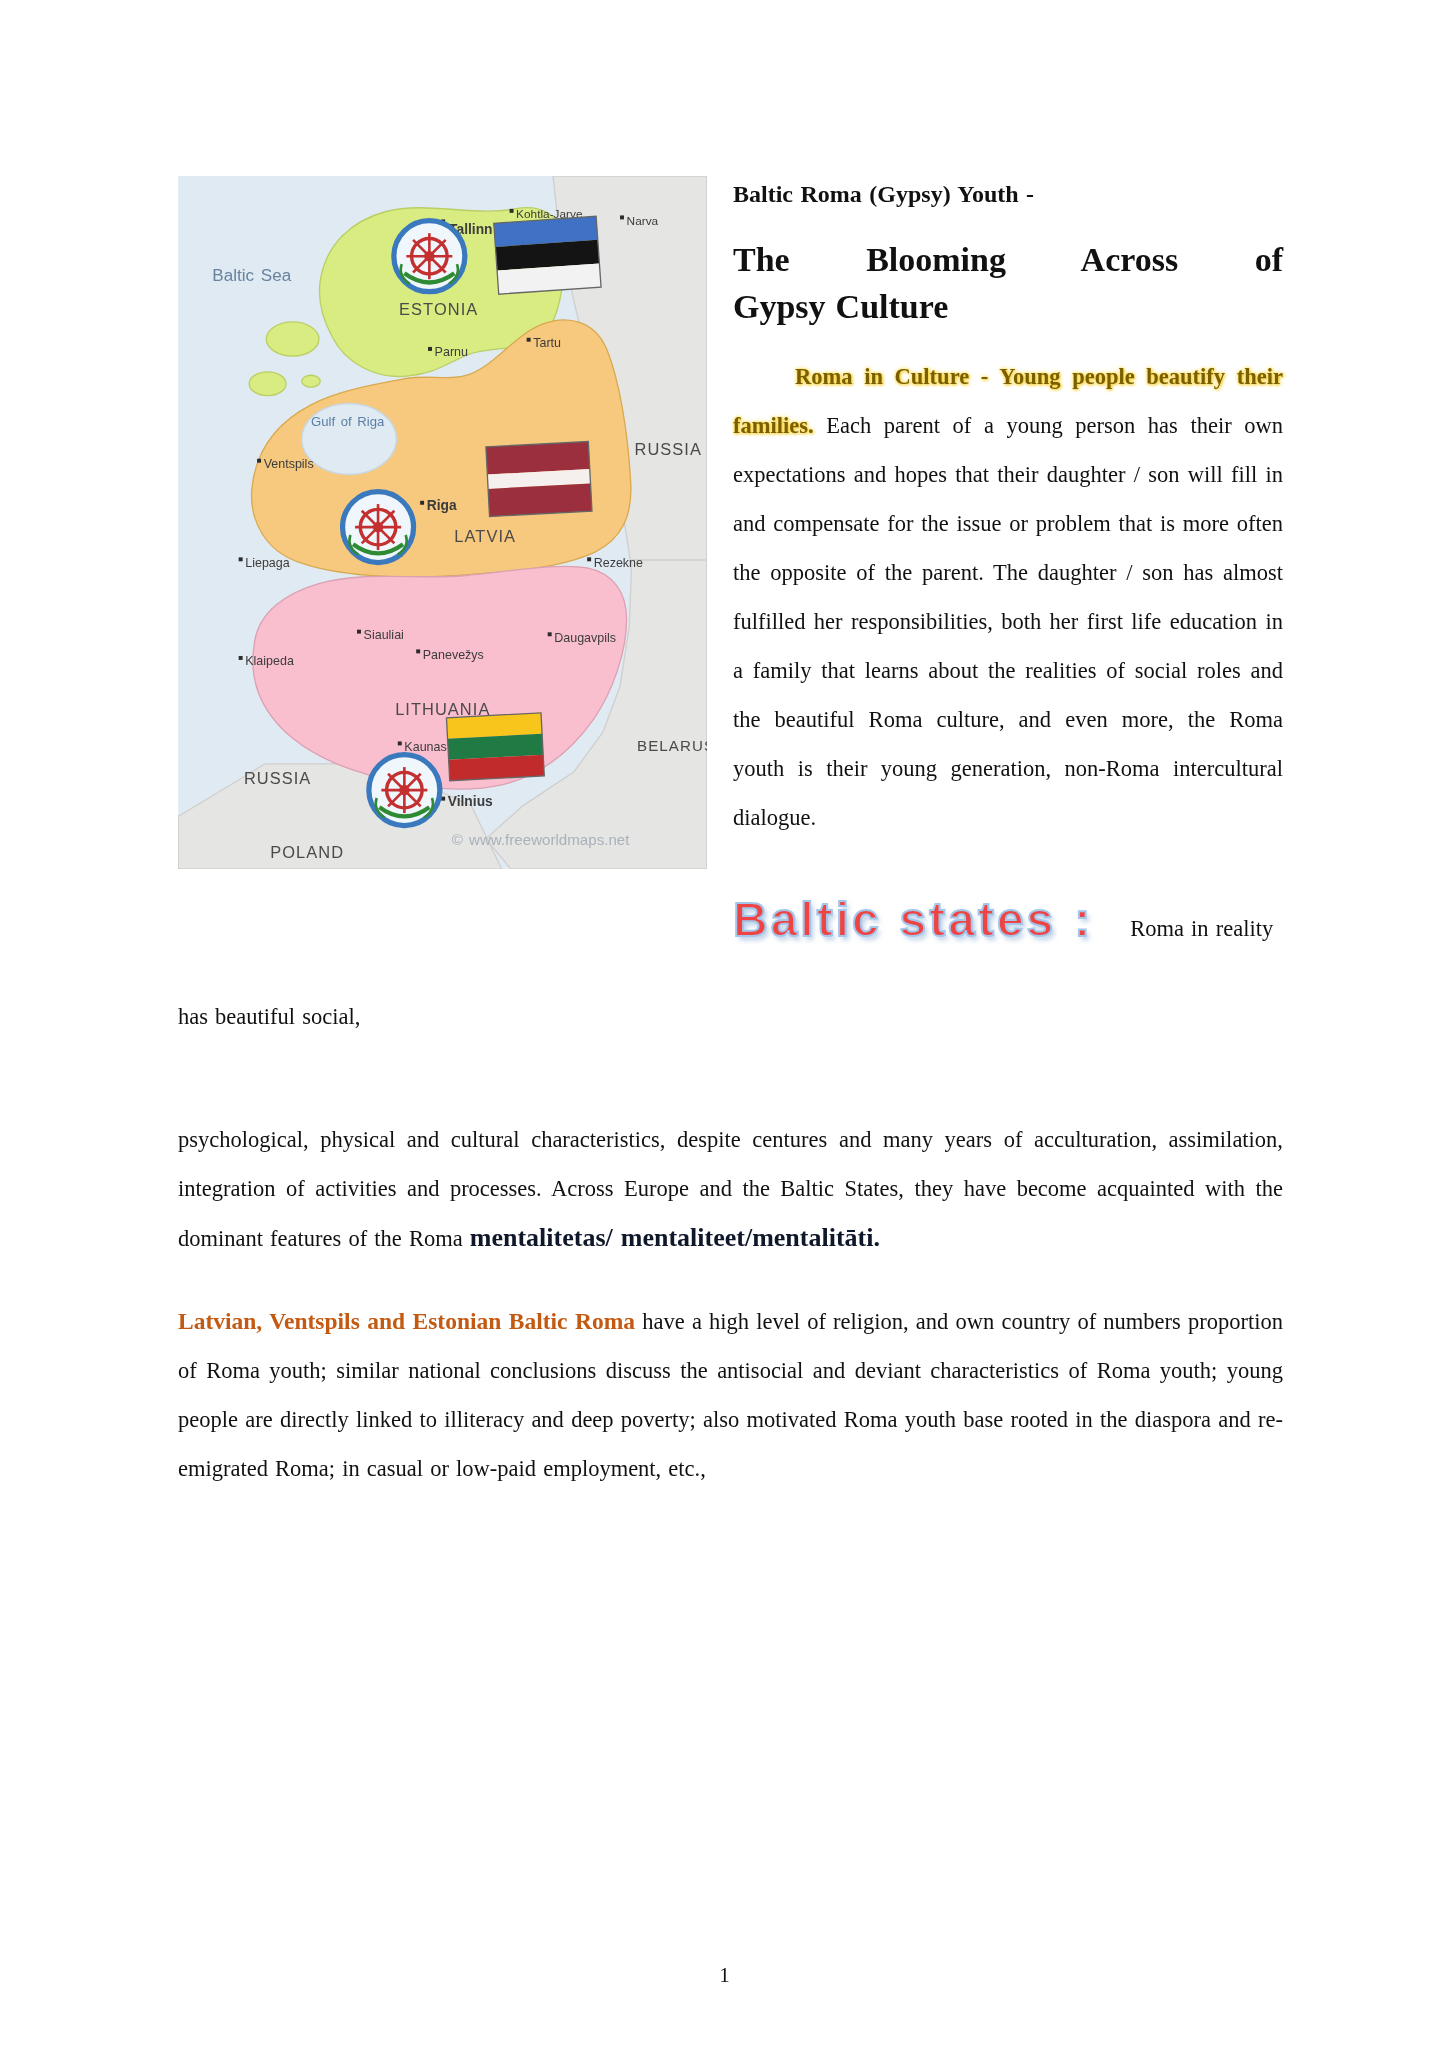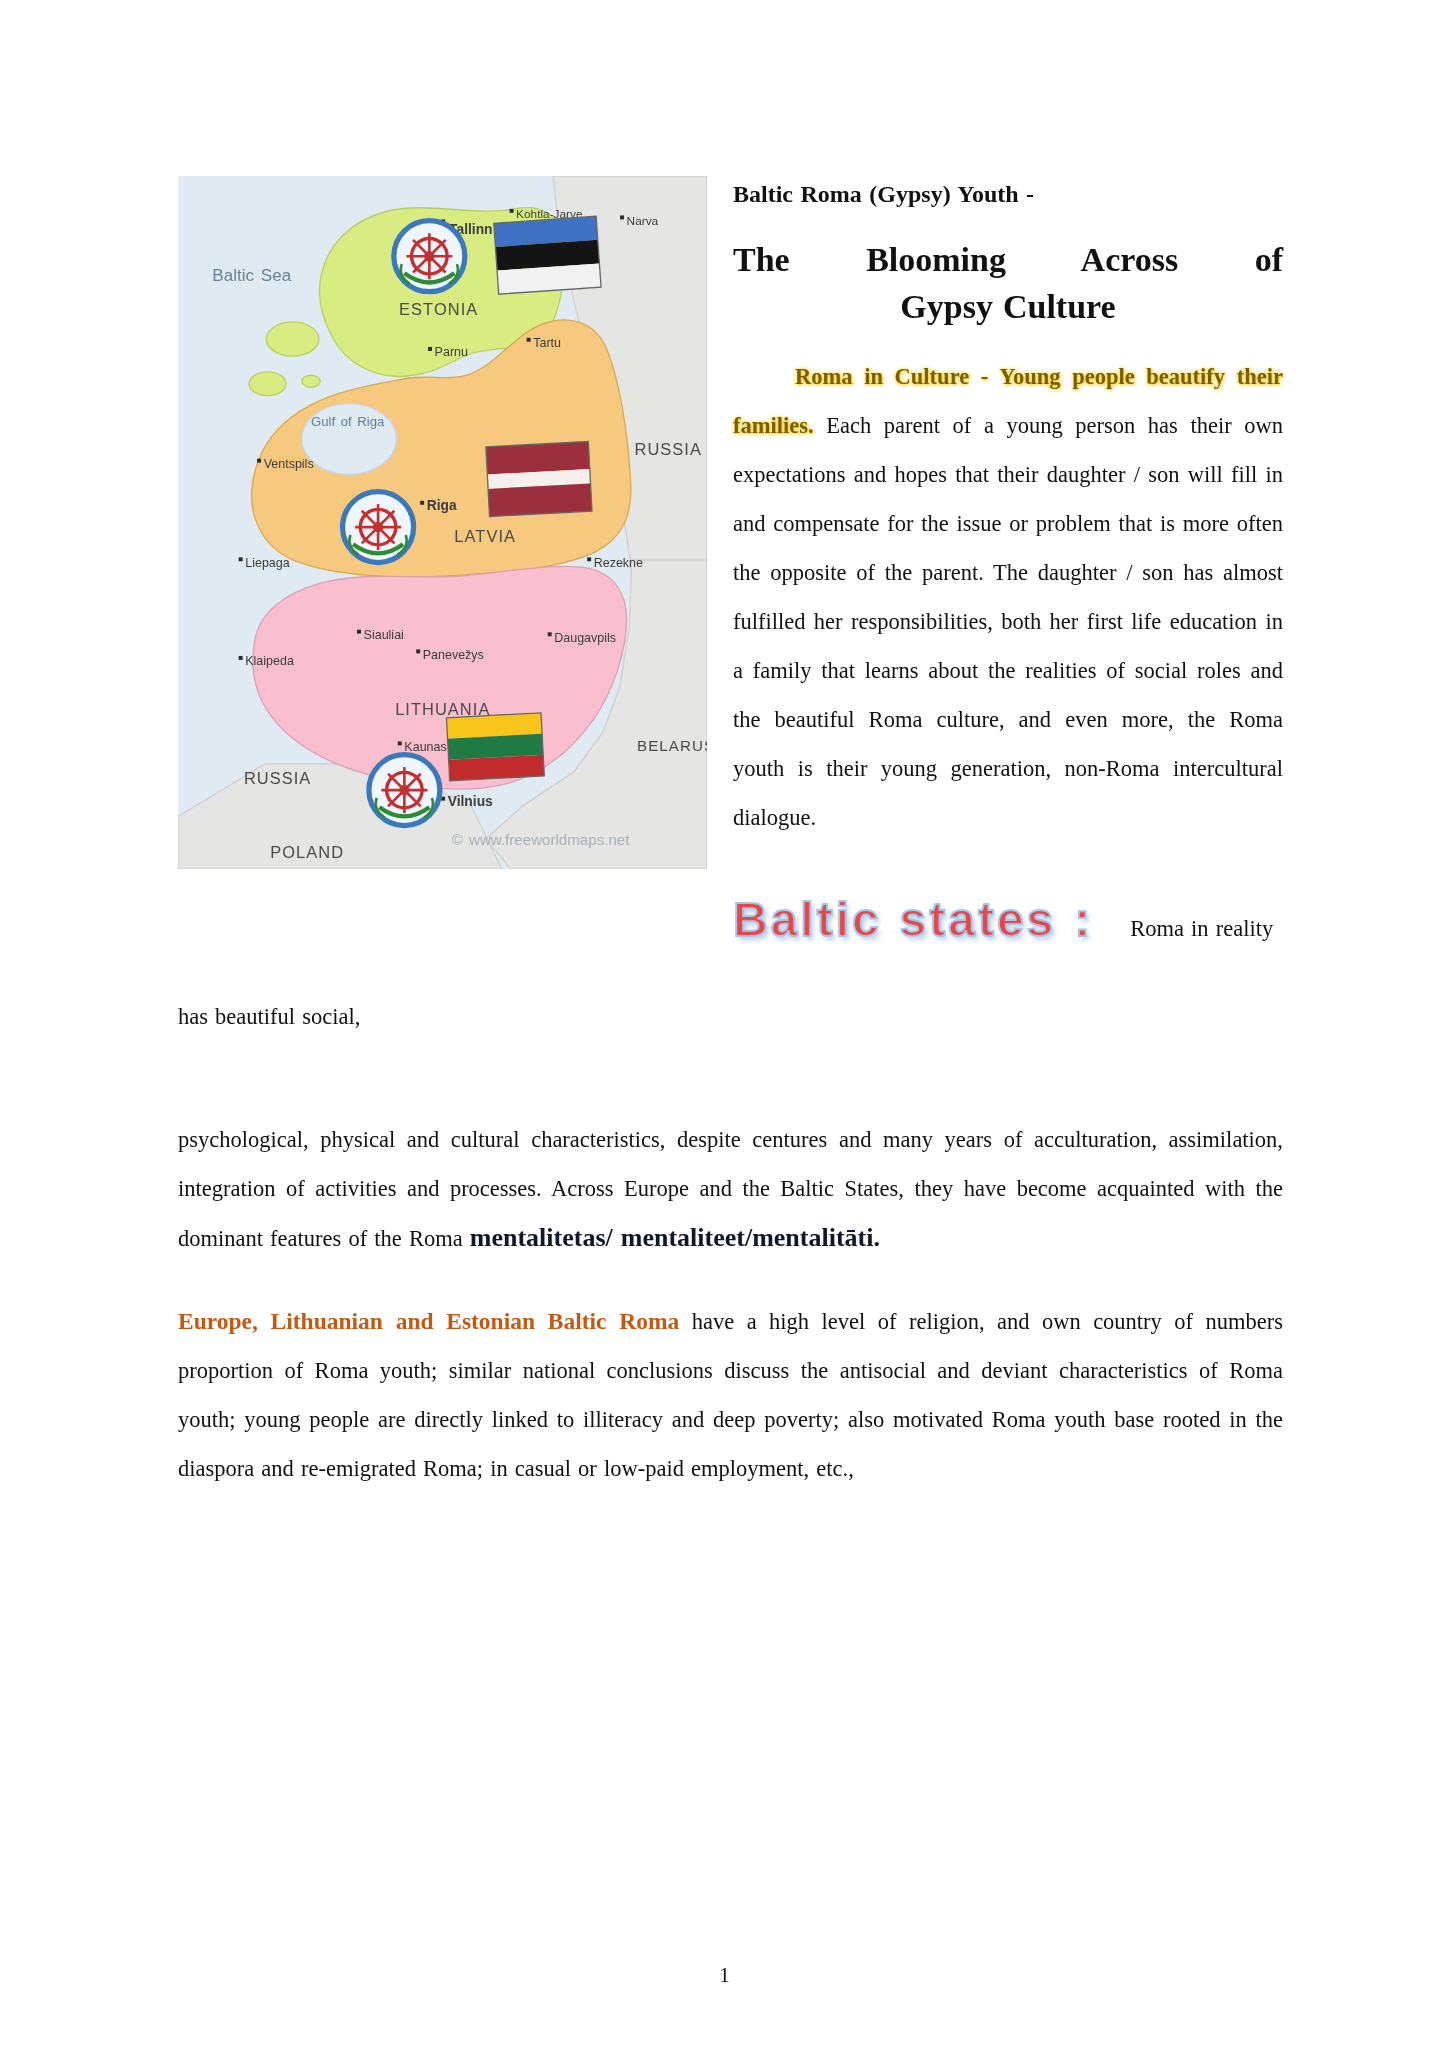--- a/index.html
+++ b/index.html
@@ -22,21 +22,21 @@
     margin: 4px 26px 12px 0;
     padding: 0;
   }
   svg text { font-family: "Liberation Sans", sans-serif; }
   h1.title {
     font-size: 24px; font-weight: bold; line-height: 44px;
     margin: 0 0 20px 0; text-align: left;
   }
   .title2 { font-size: 34px; font-weight: bold; line-height: 47px; margin: 0 0 22px 0; }
   .t2a { display: block; text-align: justify; text-align-last: justify; }
-  .t2b { display: block; text-align: center; padding-left: 48px; }
+  .t2b { display: block; text-align: left; padding-left: 48px; }
   p.body { margin: 0 0 34px 0; }
   p.indent { text-indent: 62px; }
   .hl-gold {
     font-weight: bold;
     color: #7a5f00;
     text-shadow: 0 0 1px #ffe066, 0 0 4px #ffd633, 1px 1px 3px #f0c420;
   }
   .orange { color: #c45911; font-weight: bold; font-size: 23.5px; }
   .orange-big { color: #0f172a; font-weight: bold; font-size: 26px; }
   .baltic-line { margin: 34px 0 54px 0; line-height: 88px; text-align: left; }
@@ -194,20 +194,20 @@
       <span class="baltic-big">Baltic states :</span>
       <span class="baltic-follow">Roma in reality has beautiful social,</span>
     </div>
 
     <p class="body">
       <span>psychological, physical and cultural characteristics, despite centures and many years of acculturation, assimilation, integration of activities and processes. Across Europe and the Baltic States, they have become acquainted with the dominant features of the Roma</span>
       <span class="orange-big">mentalitetas/ mentaliteet/mentalitāti.</span>
     </p>
 
     <p class="body">
-      <span class="orange">Europe, Lithuanian and Estonian Baltic Roma</span>
+      <span class="orange">Latvian, Ventspils and Estonian Baltic Roma</span>
       <span>have a high level of religion, and own country  of numbers proportion of Roma youth; similar national conclusions discuss the antisocial and deviant characteristics of Roma youth; young people are directly linked to illiteracy and deep poverty; also motivated Roma youth base rooted in the diaspora and re-emigrated Roma; in casual or low-paid employment, etc.,</span>
     </p>
 
   </div>
 
   <div class="page-number">1</div>
 </div>
 
 </body></html>

